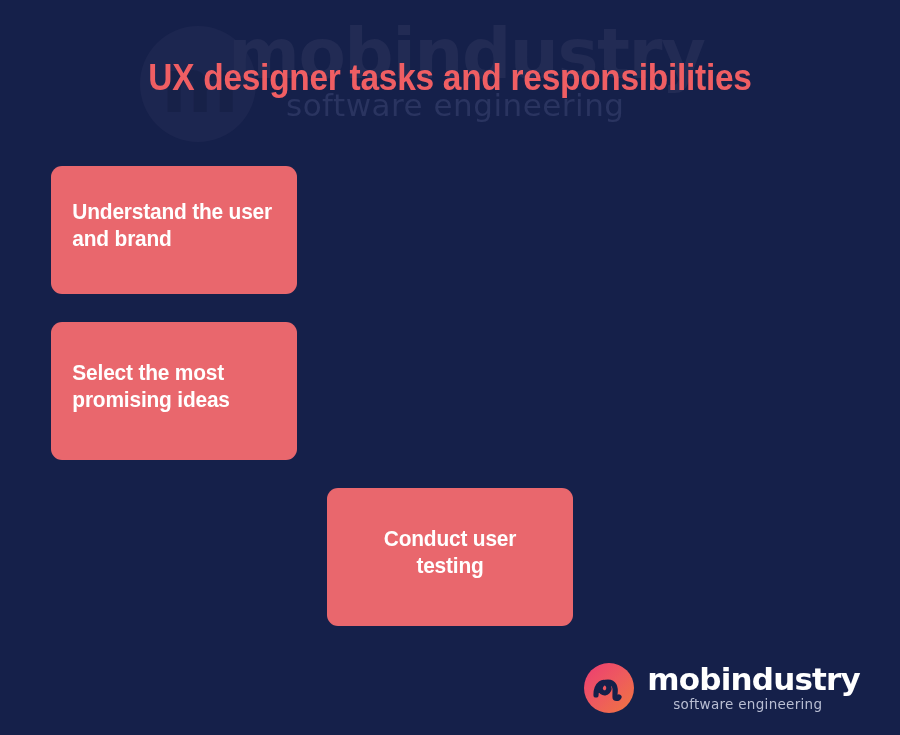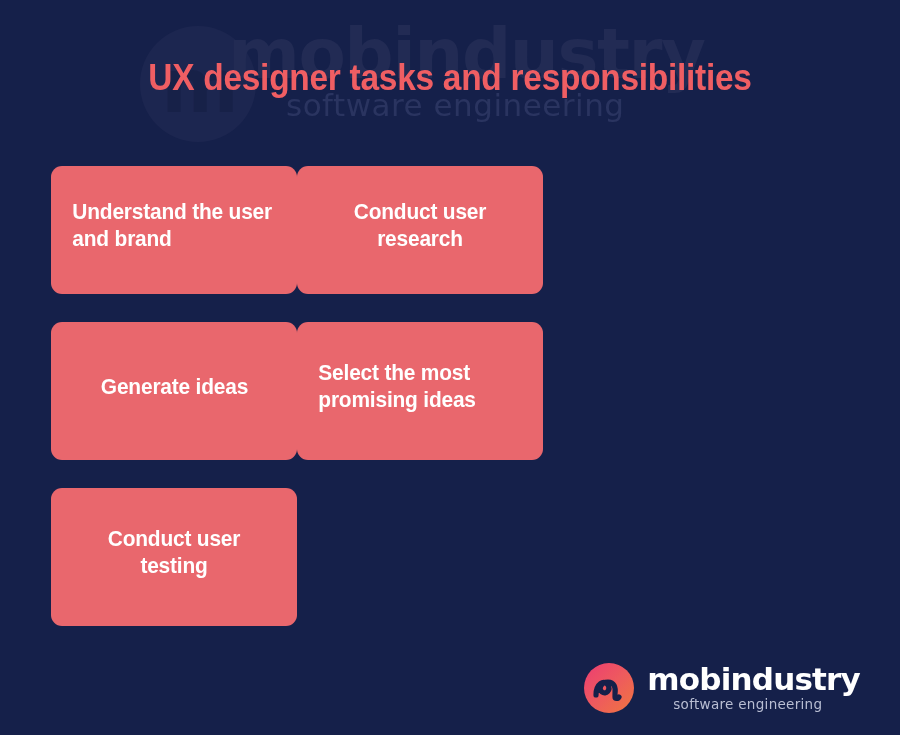--- a/index.html
+++ b/index.html
@@ -92,21 +92,21 @@
     position: absolute;
     left: 51px;
     top: 166px;
     width: 798px;
     z-index: 2;
   }
   .grid-row {
     display: flex;
     margin-bottom: 28px;
   }
-  .grid-row.centered { }
+  .grid-row.centered { justify-content: center; }
 
   .card {
     width: 246px;
     min-height: 128px;
     background: #e9676d;
     border-radius: 11px;
     display: flex;
     align-items: center;
     justify-content: center;
     padding: 6px 16px 14px 16px;
@@ -174,29 +174,23 @@
 </div>
 
 <h1 class="page-title">UX designer tasks and responsibilities</h1>
 
 <div class="grid">
 
   <div class="grid-row">
     <div class="card">
       <span class="card-label lead">Understand the user and brand</span>
     </div>
-    <div class="card">
-      <span class="card-label">Conduct user research</span>
-    </div>
   </div>
 
   <div class="grid-row">
-    <div class="card tall">
-      <span class="card-label">Generate ideas</span>
-    </div>
     <div class="card tall">
       <span class="card-label lead">Select the most promising ideas</span>
     </div>
   </div>
 
   <div class="grid-row centered">
     <div class="card tall">
       <span class="card-label">Conduct user testing</span>
     </div>
   </div>

